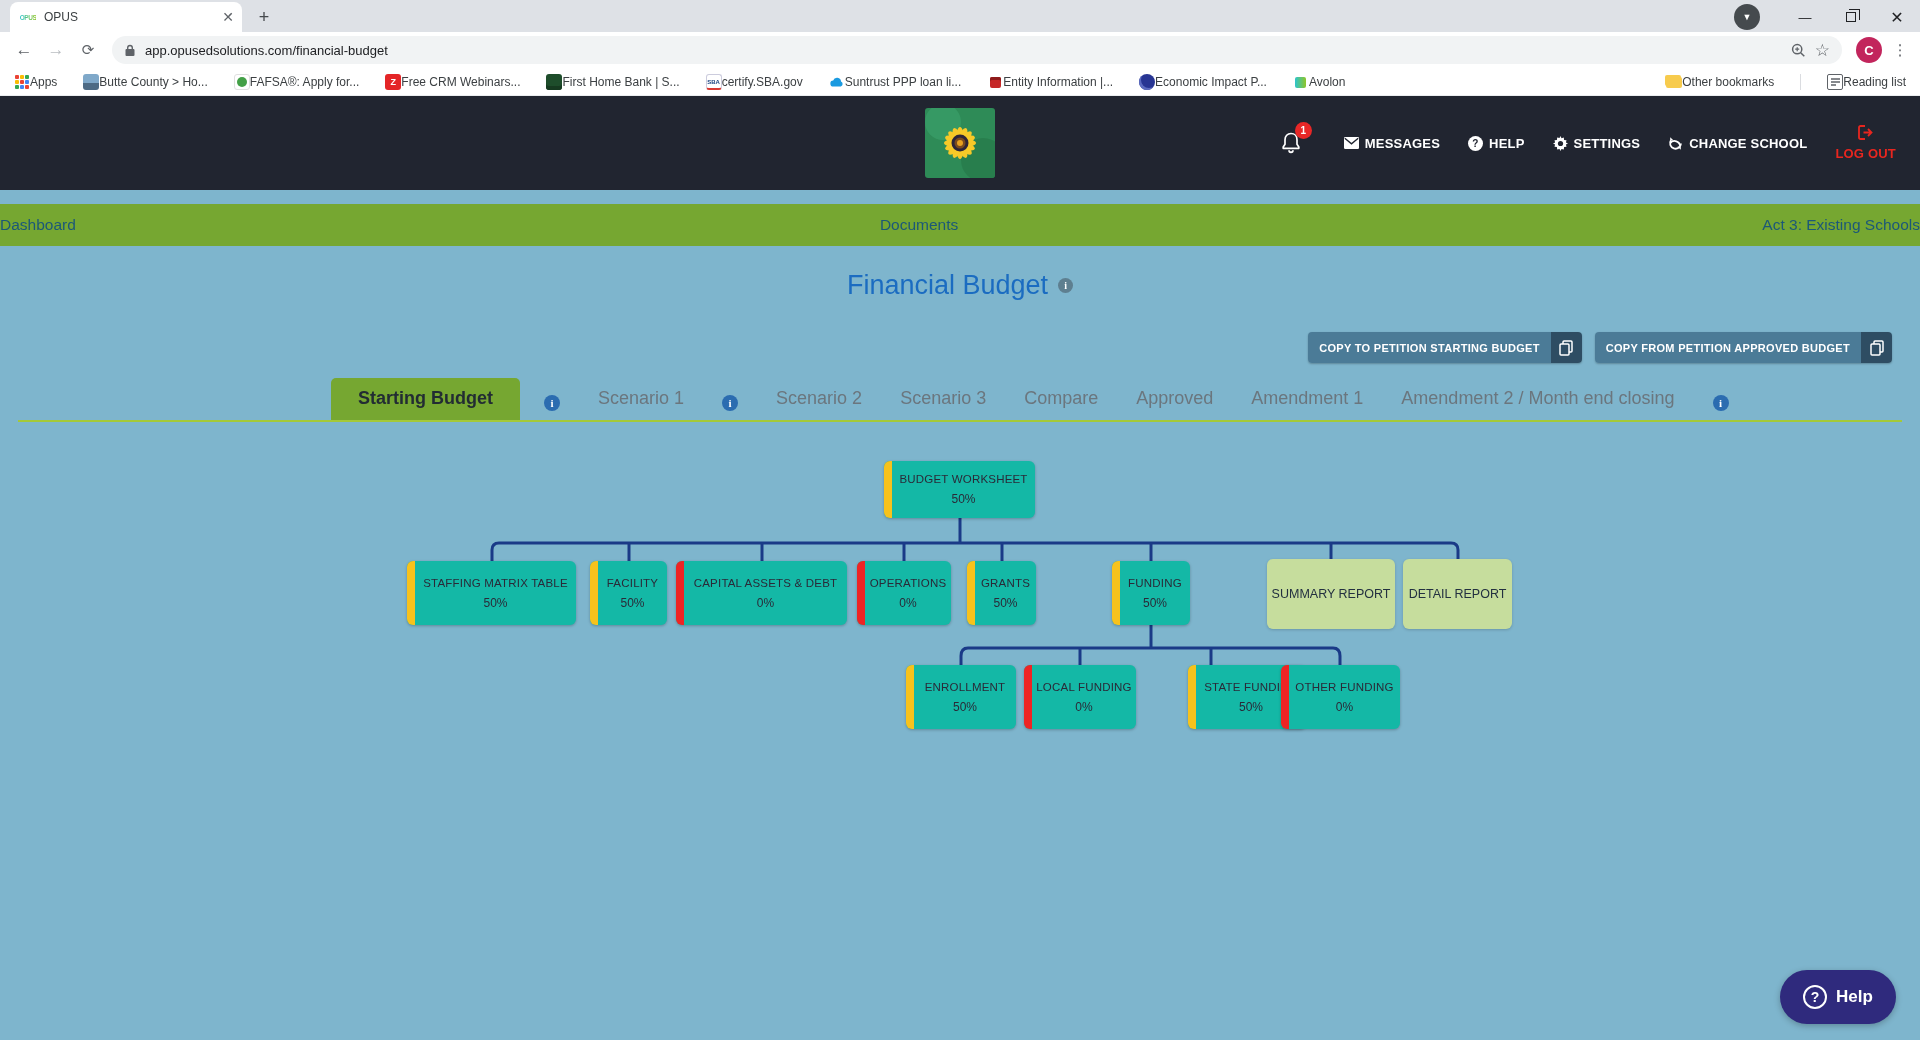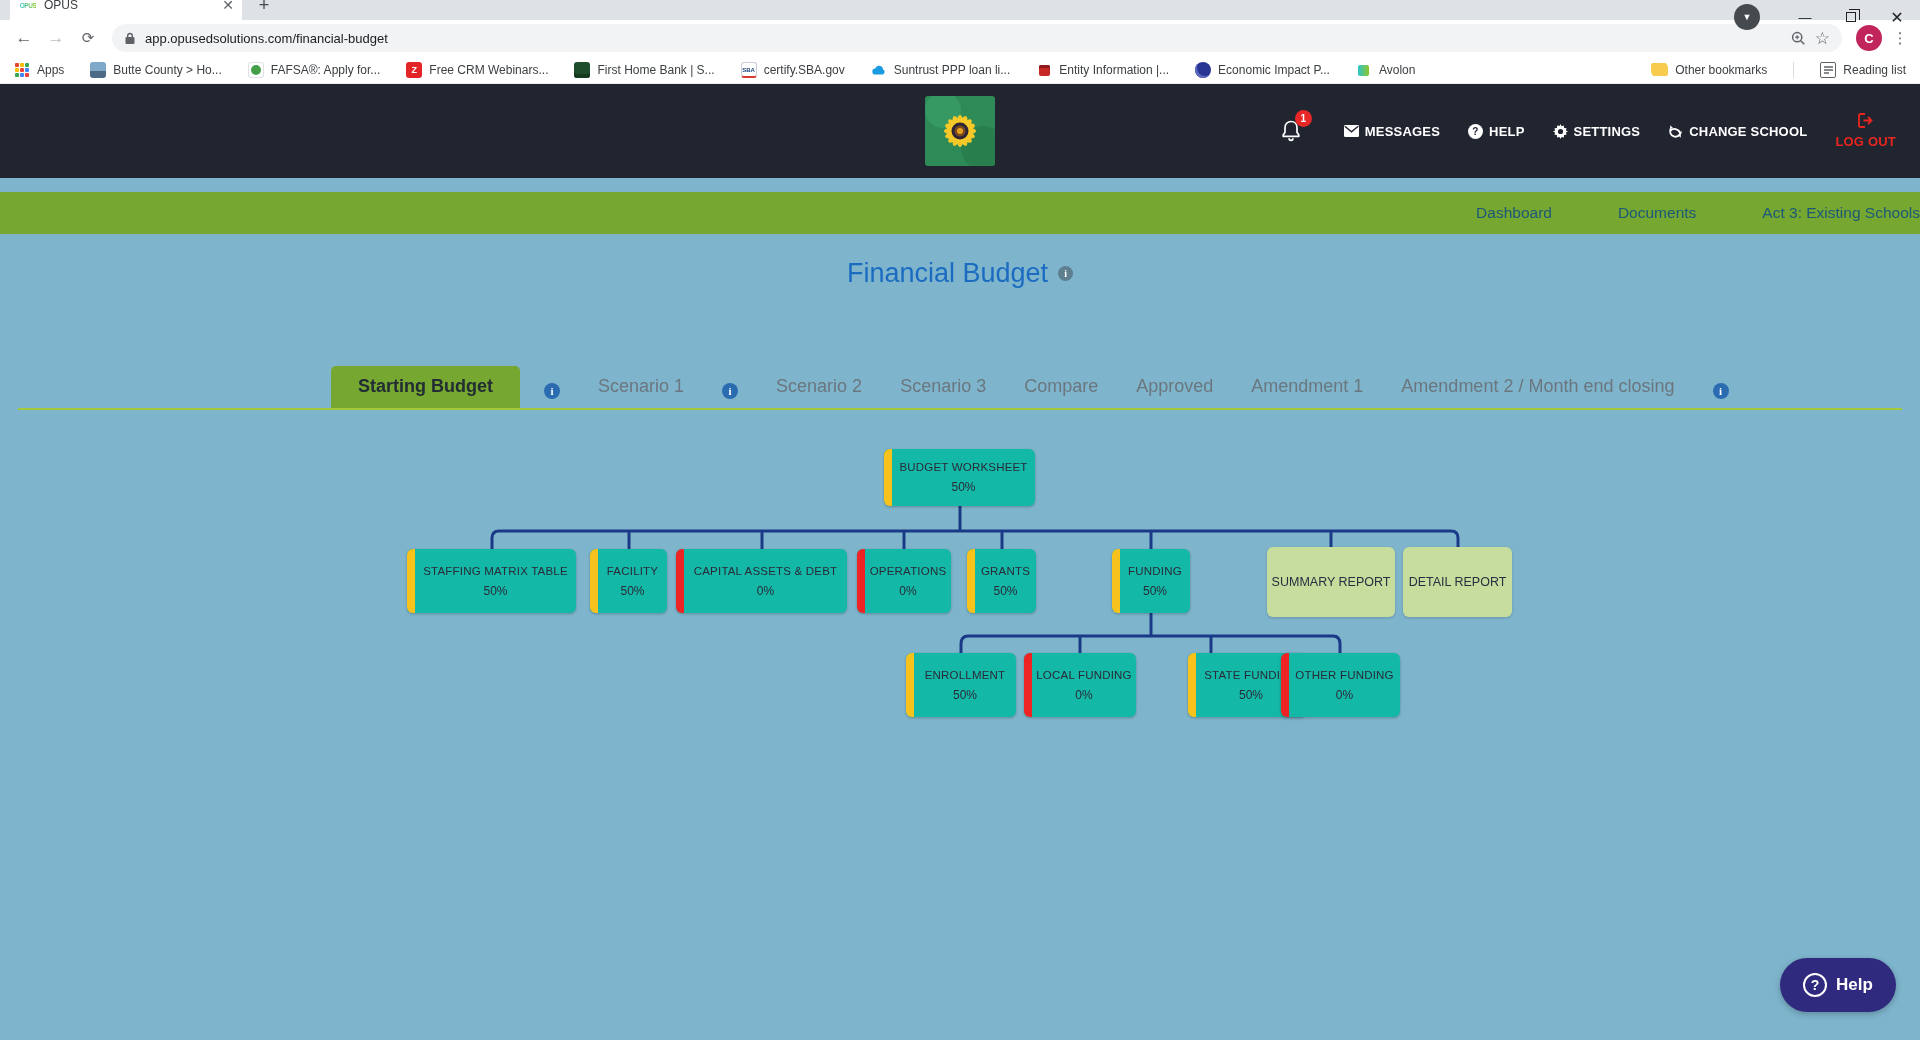--- a/index.html
+++ b/index.html
@@ -1,19 +1,19 @@
 <!DOCTYPE html>
 <html><head>
 <meta charset="utf-8">
 <style>
   * { margin:0; padding:0; box-sizing:border-box; font-family:"Liberation Sans", sans-serif; }
   html,body { width:1920px; height:1040px; overflow:hidden; background:#7eb5cd; }
 
   
-  .tabstrip { height:20px; background:#dee1e6; display:flex; align-items:flex-end; position:relative; }
+  .tabstrip { height:32px; background:#dee1e6; display:flex; align-items:flex-end; position:relative; }
   .tab { width:232px; height:30px; background:#fff; border-radius:8px 8px 0 0; margin-left:10px;
          display:flex; align-items:center; padding:0 8px 0 10px; gap:8px; }
   .tab-title { font-size:12px; color:#3c4043; flex:1; }
   .tab-close { font-size:14px; color:#5f6368; cursor:pointer; }
   .favicon { width:16px; height:16px; display:flex; align-items:center; justify-content:center;
              font-weight:bold; font-size:6.5px; letter-spacing:-.5px;
              background:linear-gradient(90deg,#2cc4cd,#8fc527); -webkit-background-clip:text; background-clip:text; color:transparent; }
   .newtab { width:28px; height:28px; margin:0 0 1px 8px; font-size:18px; color:#45494d; display:flex; align-items:center; justify-content:center; border-radius:50%; }
   .winctrls { position:absolute; right:0; top:0; height:34px; display:flex; align-items:center; }
   .media-btn { width:26px; height:26px; border-radius:50%; background:#454a4e; color:#fff; font-size:9px;
@@ -26,21 +26,21 @@
   .navbtn { width:28px; height:28px; display:flex; align-items:center; justify-content:center; font-size:17px; color:#5f6368; border-radius:50%; }
   .navbtn.disabled { color:#b8bcc0; }
   .omnibox { flex:1; height:28px; background:#f1f3f4; border-radius:14px; margin:0 6px; display:flex; align-items:center; padding:0 12px; gap:9px; }
   .url-text { flex:1; font-size:13px; color:#202124; }
   .omni-ic { color:#5f6368; font-size:14px; display:flex; align-items:center; }
   .avatar { width:26px; height:26px; border-radius:50%; background:#c2255c; color:#fff; font-size:13px; font-weight:bold;
             display:flex; align-items:center; justify-content:center; margin:0 4px; }
   .kebab { color:#5f6368; font-size:15px; letter-spacing:0; width:20px; text-align:center; }
 
   .bookmarks { height:28px; background:#fff; display:flex; align-items:center; padding:0 14px; gap:26px; box-shadow:inset 0 -1px 0 #ebedef; }
-  .bm { display:flex; align-items:center; gap:7px; font-size:12px; color:#3c4043; white-space:nowrap; }
+  .bm { display:flex; align-items:center; font-size:12px; color:#3c4043; white-space:nowrap; }
   .bm-ic { width:16px; height:16px; border-radius:3px; display:flex; align-items:center; justify-content:center; font-size:9px; font-weight:bold; color:#fff; flex:0 0 16px; }
   .grid9 { display:grid; grid-template-columns:repeat(3,4px); grid-template-rows:repeat(3,4px); gap:1px; width:auto; height:auto; background:none; }
   .grid9 i { width:4px; height:4px; border-radius:1px; }
   .bm-spacer { flex:1; }
   .bm-sep { width:1px; height:16px; background:#dadce0; }
 
   
   .appnav { height:94px; background:#212530; position:relative; display:flex; align-items:center; }
   .logo { position:absolute; left:18px; top:14px; display:flex; align-items:flex-end;
           background:linear-gradient(90deg,#2cc4cd,#8fc527); -webkit-background-clip:text; background-clip:text; color:transparent; }
@@ -51,21 +51,21 @@
   .nav-right { position:absolute; right:24px; top:0; height:94px; display:flex; align-items:center; gap:28px; }
   .nav-item { display:flex; align-items:center; gap:6px; color:#fff; font-size:13px; font-weight:bold; letter-spacing:.2px; cursor:pointer; }
   .nav-item.logout { color:#e8261f;flex-direction:column; }
   .bell-wrap { position:relative; margin-right:14px; }
   .badge { position:absolute; top:-9px; right:-10px; min-width:17px; height:17px; border-radius:9px; background:#e82727;
            color:#fff; font-size:10px; font-weight:bold; display:flex; align-items:center; justify-content:center; padding:0 4px; }
   .ic { display:flex; align-items:center; }
 
   
   .gap-strip { height:14px; }
-  .subnav { height:42px; background:#76a731; display:flex; align-items:center; justify-content:flex-end; gap:66px; }
+  .subnav { height:42px; background:#76a731; display:flex; align-items:center; justify-content:space-between; gap:66px; }
   .subnav a { color:#1c5878; font-size:15.5px; text-decoration:none; cursor:pointer; }
 
   
   .main { position:relative; height:792px; }
   .page-title-row { position:absolute; top:24px; left:0; right:0; display:flex; justify-content:center; align-items:center; gap:10px; }
   .page-title { font-size:27px; color:#1b6cc1; font-weight:500; }
   .info-dot { width:15px; height:15px; border-radius:50%; background:#5e7f90; color:#fff; font-size:10px; font-weight:bold;
               display:flex; align-items:center; justify-content:center; font-family:"Liberation Serif",serif; }
   .actions { position:absolute; top:86px; right:28px; display:flex; gap:13px; }
   .act-btn { display:flex; align-items:stretch; height:31px; border-radius:4px; overflow:hidden; cursor:pointer; box-shadow:0 1px 2px rgba(0,0,0,.25); }
@@ -314,20 +314,40 @@
   <a>Act 3: Existing Schools</a>
 </div>
 
 <div class="main">
 
   <div class="page-title-row">
     <span class="page-title">Financial Budget</span>
     <span class="info-dot">i</span>
   </div>
 
+  <div class="actions">
+    <div class="act-btn">
+      <span class="act-txt">COPY TO PETITION STARTING BUDGET</span>
+      <span class="act-ic">
+        <svg width="16" height="16" viewBox="0 0 16 16">
+            <rect x="5" y="1" width="9" height="11" rx="1" fill="none" stroke="#fff" stroke-width="1.5"></rect>
+            <rect x="2" y="4" width="9" height="11" rx="1" fill="#2e4d63" stroke="#fff" stroke-width="1.5"></rect>
+          </svg>
+      </span>
+    </div>
+    <div class="act-btn">
+      <span class="act-txt">COPY FROM PETITION APPROVED BUDGET</span>
+      <span class="act-ic">
+        <svg width="16" height="16" viewBox="0 0 16 16">
+            <rect x="5" y="1" width="9" height="11" rx="1" fill="none" stroke="#fff" stroke-width="1.5"></rect>
+            <rect x="2" y="4" width="9" height="11" rx="1" fill="#2e4d63" stroke="#fff" stroke-width="1.5"></rect>
+          </svg>
+      </span>
+    </div>
+  </div>
 
   <div class="tabsrow">
     <div class="tab-item active">Starting Budget</div>
     <div class="tab-info">i</div>
     <div class="tab-item">Scenario 1</div>
     <div class="tab-info">i</div>
     <div class="tab-item">Scenario 2</div>
     <div class="tab-item">Scenario 3</div>
     <div class="tab-item">Compare</div>
     <div class="tab-item">Approved</div>

